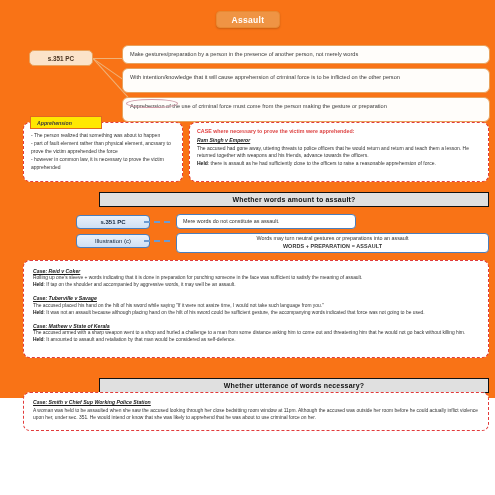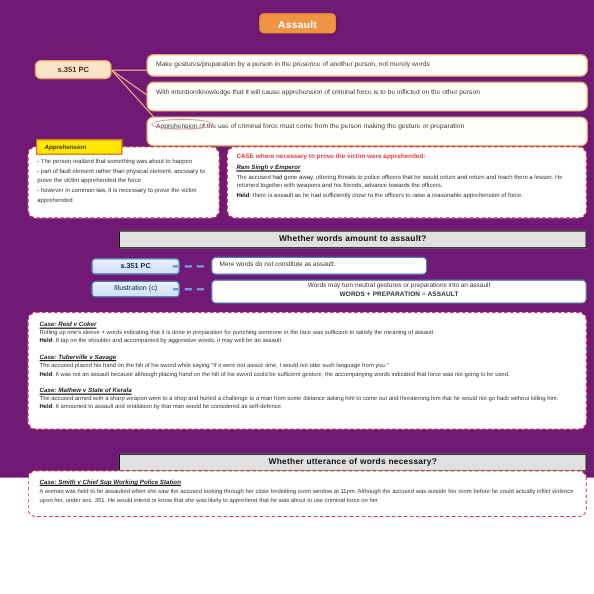--- a/index.html
+++ b/index.html
@@ -14,21 +14,21 @@
     height: 495px;
     position: relative;
     font-family: "Liberation Sans", sans-serif;
     overflow: hidden;
   }
 
   .page {
     position: relative;
     width: 495px;
     height: 398px;
-    background: #701a75;
+    background: #f97316;
   }
 
   
   .title-pill {
     position: absolute;
     left: 216px;
     top: 11px;
     width: 64px;
     height: 17px;
     background: #ef9444;

